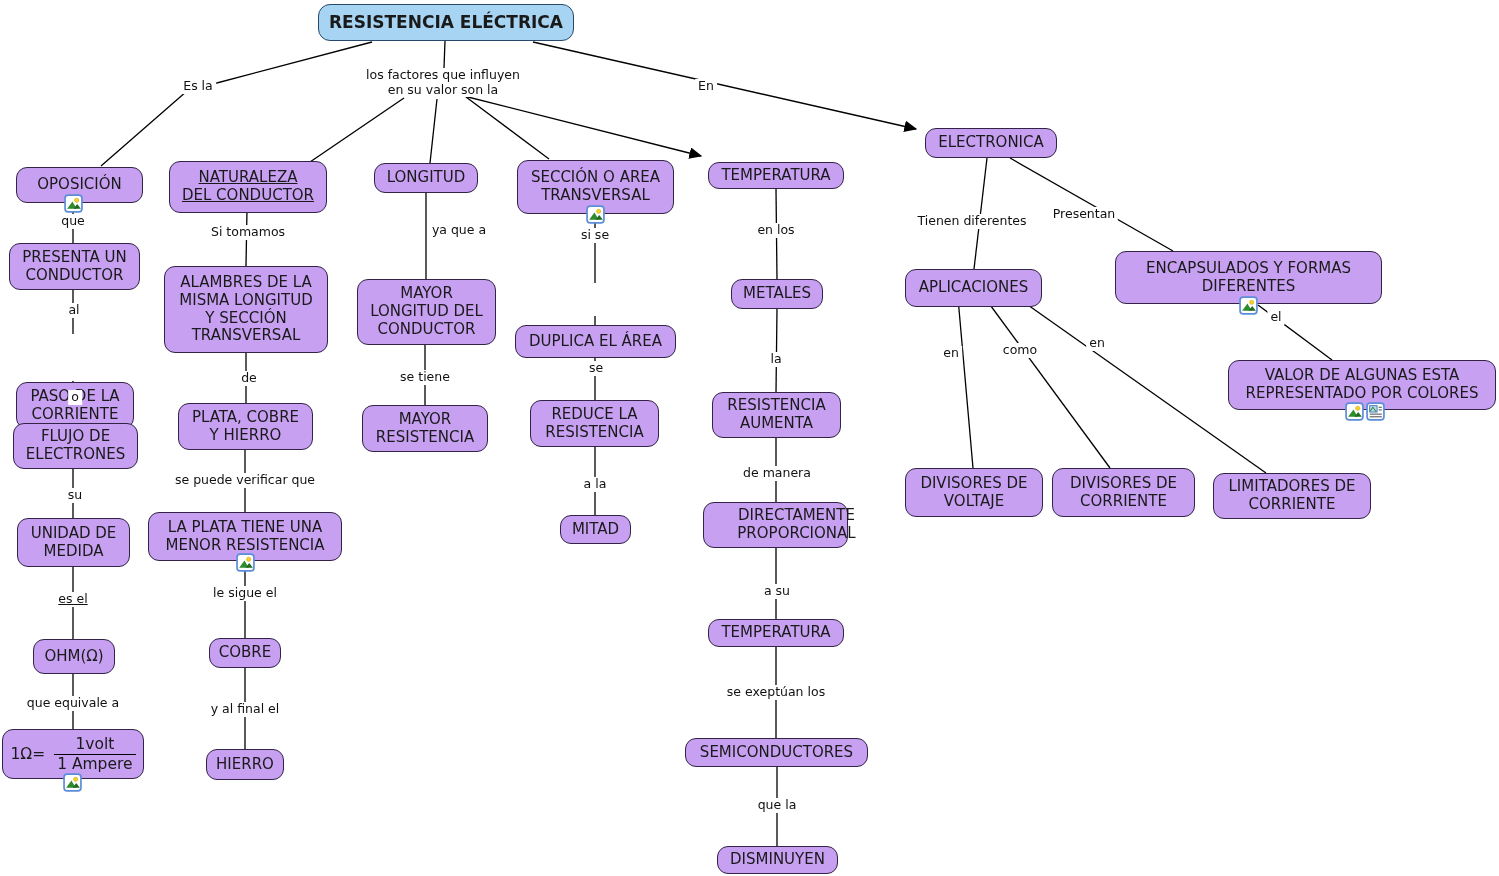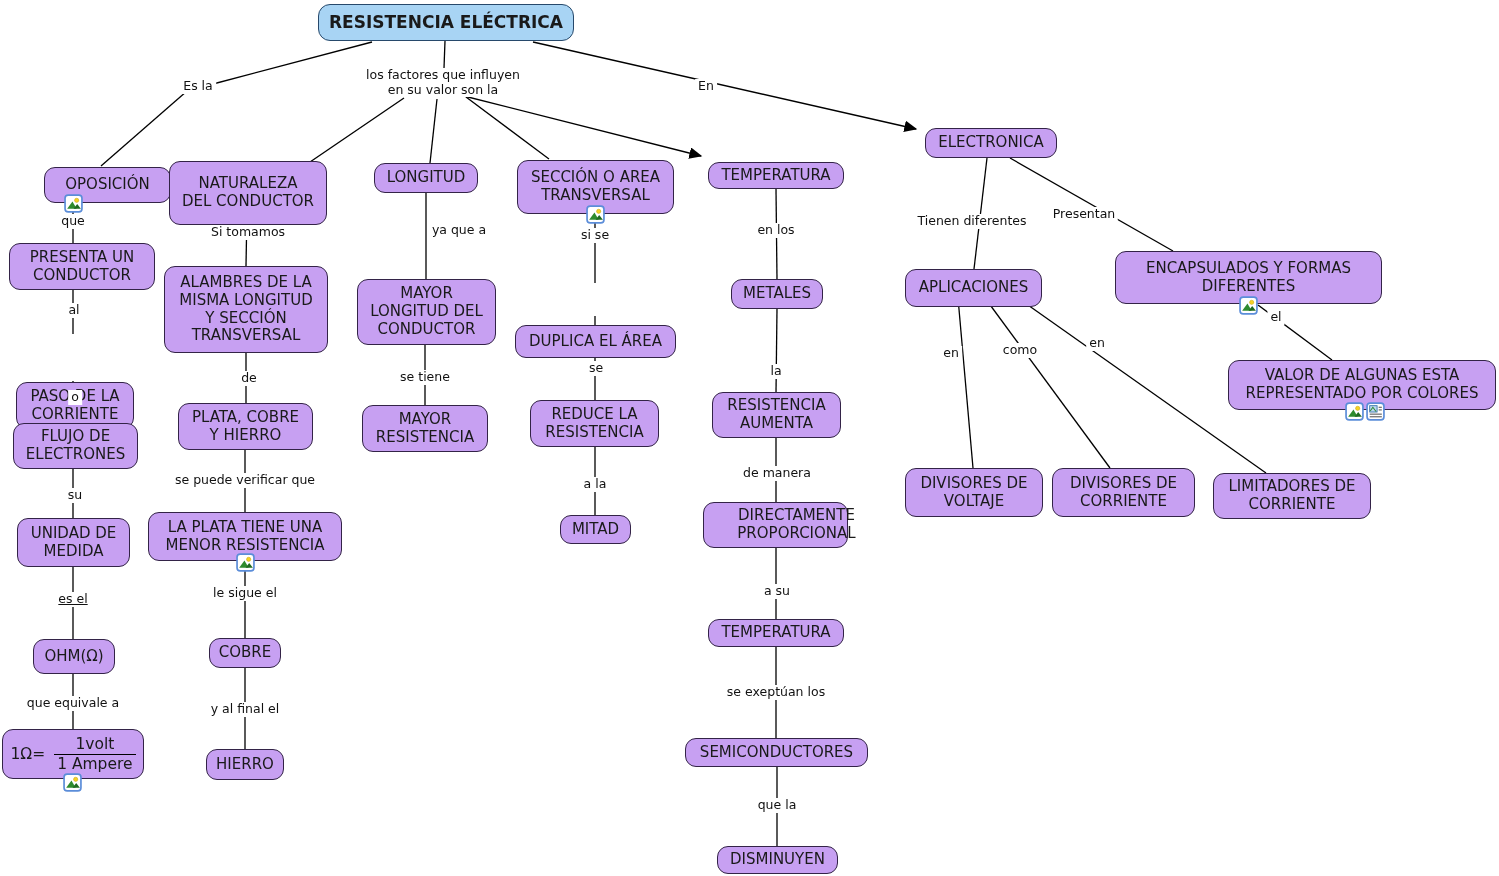--- a/index.html
+++ b/index.html
@@ -107,53 +107,53 @@
 <div class="lbl" style="left:249px;top:371px;">de</div>
 <div class="lbl" style="left:245px;top:473px;">se puede verificar que</div>
 <div class="lbl" style="left:245px;top:586px;">le sigue el</div>
 <div class="lbl" style="left:245px;top:702px;">y al final el</div>
 <div class="lbl" style="left:427px;top:223px;margin-left:32px;">ya que a</div>
 <div class="lbl" style="left:425px;top:370px;">se tiene</div>
 <div class="lbl" style="left:595px;top:228px;">si se</div>
 <div class="lbl" style="left:596px;top:361px;">se</div>
 <div class="lbl" style="left:595px;top:477px;">a la</div>
 <div class="lbl" style="left:776px;top:223px;">en los</div>
-<div class="lbl" style="left:776px;top:352px;margin-top:12px;">la</div>
+<div class="lbl" style="left:776px;top:352px;">la</div>
 <div class="lbl" style="left:777px;top:466px;">de manera</div>
 <div class="lbl" style="left:777px;top:584px;">a su</div>
 <div class="lbl" style="left:776px;top:685px;">se exeptúan los</div>
 <div class="lbl" style="left:777px;top:798px;">que la</div>
 <div class="lbl" style="left:972px;top:214px;">Tienen diferentes</div>
 <div class="lbl" style="left:1084px;top:207px;">Presentan</div>
 <div class="lbl" style="left:1276px;top:310px;">el</div>
 <div class="lbl" style="left:951px;top:346px;">en</div>
 <div class="lbl" style="left:1020px;top:343px;">como</div>
 <div class="lbl" style="left:1097px;top:336px;">en</div>
 
 <div class="node title-node" style="left:318px;top:4px;width:256px;height:37px;">RESISTENCIA ELÉCTRICA</div>
 
-<div class="node" style="left:16px;top:167px;width:127px;height:36px;margin-left:28px;">OPOSICIÓN</div>
-<div class="node" style="left:9px;top:243px;width:146px;height:47px;">PRESENTA UN
+<div class="node" style="left:16px;top:167px;width:127px;height:36px;">OPOSICIÓN</div>
+<div class="node" style="left:9px;top:243px;width:131px;height:47px;">PRESENTA UN
 CONDUCTOR</div>
 <div class="node" style="left:16px;top:334px;width:118px;height:47px;margin-top:48px;">PASO DE LA
 CORRIENTE</div>
 <div class="node" style="left:13px;top:423px;width:125px;height:46px;">FLUJO DE
 ELECTRONES</div>
 <div class="node" style="left:17px;top:518px;width:113px;height:49px;">UNIDAD DE
 MEDIDA</div>
 <div class="node" style="left:33px;top:639px;width:82px;height:35px;">OHM(Ω)</div>
 <div class="node formula-node" style="left:2px;top:729px;width:142px;height:50px;">
   <span>1Ω=</span>
   <span class="frac">
     <span class="num">1volt</span>
     <span class="den">1 Ampere</span>
   </span>
 </div>
 
-<div class="node" style="left:169px;top:161px;width:158px;height:64px;">NATURALEZA
+<div class="node" style="left:169px;top:161px;width:158px;height:52px;text-decoration:underline;">NATURALEZA
 DEL CONDUCTOR</div>
 <div class="node" style="left:164px;top:266px;width:164px;height:87px;">ALAMBRES DE LA
 MISMA LONGITUD
 Y SECCIÓN
 TRANSVERSAL</div>
 <div class="node" style="left:178px;top:403px;width:135px;height:47px;">PLATA, COBRE
 Y HIERRO</div>
 <div class="node" style="left:148px;top:512px;width:194px;height:49px;">LA PLATA TIENE UNA
 MENOR RESISTENCIA</div>
 <div class="node" style="left:209px;top:638px;width:72px;height:30px;">COBRE</div>

